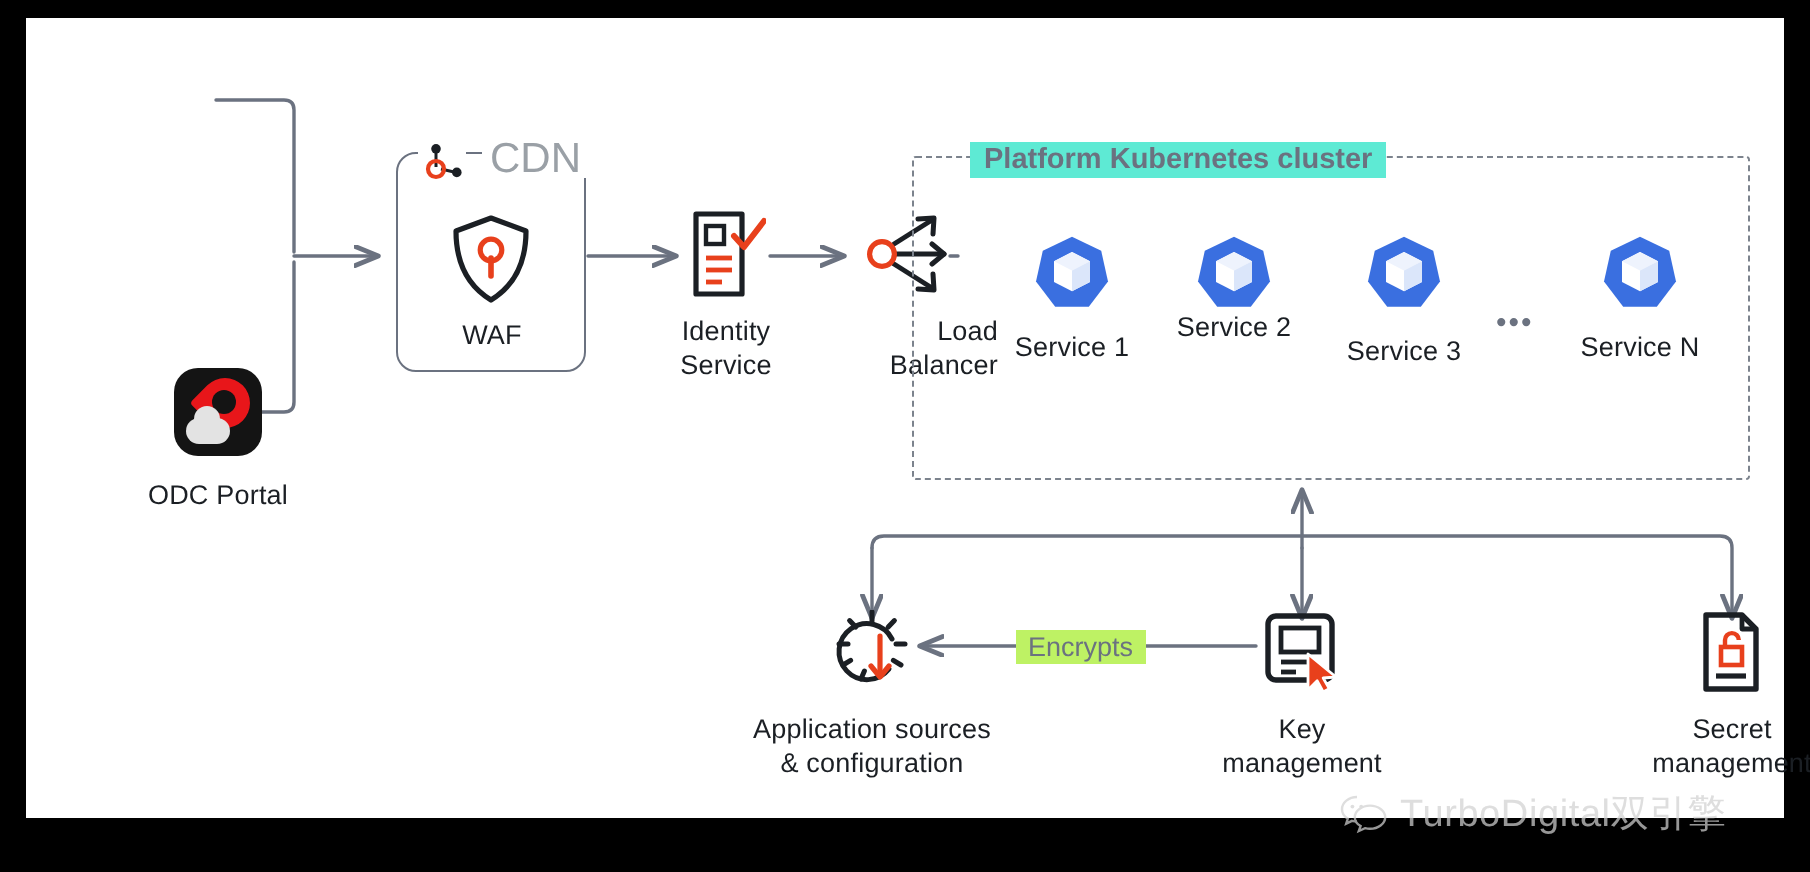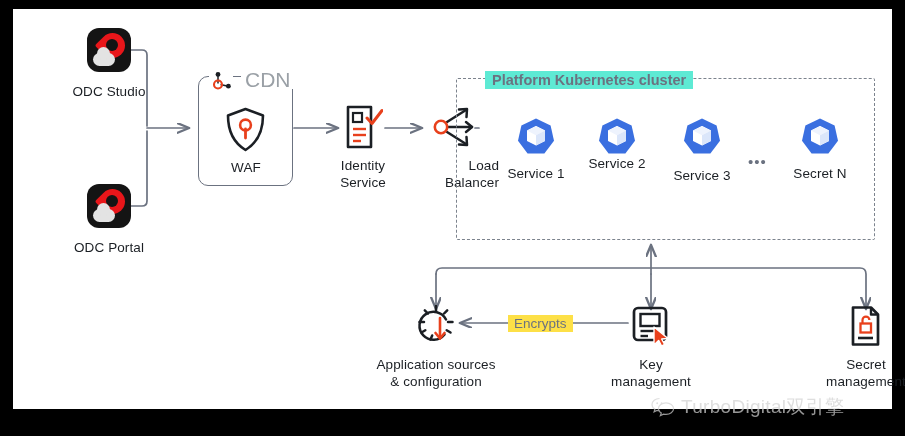--- a/index.html
+++ b/index.html
@@ -168,29 +168,29 @@
     height: 400px;
     pointer-events: none;
   }
 
   #encrypts-label {
     position: absolute;
     left: 495px;
     top: 306px;
     font-size: 13.5px;
     color: #6b7280;
-    background: #fde047;
+    background: #bef264;
     padding: 0 6px;
     line-height: 17px;
   }
 
   
   #watermark {
     position: absolute;
-    left: 638px;
+    left: 657px;
     top: 385px;
     display: flex;
     align-items: center;
     gap: 6px;
     opacity: 0.72;
   }
   #watermark .wm-text {
     font-size: 19px;
     color: #d2d2d2;
     letter-spacing: 0.3px;
@@ -233,28 +233,20 @@
 
       <path d="M423,265 Q423,259 429,259 L847,259 Q853,259 853,265 L853,300" marker-end="url(#ah2)"></path>
       <path d="M423,265 L423,300" marker-end="url(#ah2)"></path>
     </g>
 
     <g fill="none" stroke="#6b7280" stroke-width="1.7" stroke-linecap="round">
       <path d="M615,314 L447,314" marker-end="url(#ah2)"></path>
     </g>
   </svg>
 
-  <div class="node" style="left:38px; top:19px; width:116px;">
-    <div class="app-icon">
-      <div class="pin"></div>
-      <div class="pin-dot"></div>
-      <div class="cloud"></div>
-    </div>
-    <div class="label" style="margin-top:11px;">ODC Studio</div>
-  </div>
 
   <div class="node" style="left:38px; top:175px; width:116px;">
     <div class="app-icon">
       <div class="pin"></div>
       <div class="pin-dot"></div>
       <div class="cloud"></div>
     </div>
     <div class="label" style="margin-top:11px;">ODC Portal</div>
   </div>
 
@@ -361,21 +353,21 @@
 
   <div class="node" style="left:762px; top:108px; width:90px;">
     <div class="k8s-hex">
       <svg width="38" height="38" viewBox="0 0 38 38" xmlns="http://www.w3.org/2000/svg">
         <path d="M19,1.4 L33.6,8.4 L37,23.8 L27.4,36.4 L10.6,36.4 L1,23.8 L4.4,8.4 Z" fill="#3a6fe0"></path>
         <path d="M19,9 L28,13.6 L28,24 L19,28.6 L10,24 L10,13.6 Z" fill="#ffffff"></path>
         <path d="M19,9 L28,13.6 L19,18.2 L10,13.6 Z" fill="#eef3fd"></path>
         <path d="M19,18.2 L28,13.6 L28,24 L19,28.6 Z" fill="#dbe6fa"></path>
       </svg>
     </div>
-    <div class="label" style="margin-top:10px;">Secret N</div>
+    <div class="label" style="margin-top:10px;">Service N</div>
   </div>
 
   <div class="node" style="left:333px; top:296px; width:180px;">
     <div style="height:42px; display:flex; align-items:center; justify-content:center;">
       <svg width="44" height="42" viewBox="0 0 44 42" xmlns="http://www.w3.org/2000/svg">
         <g stroke="#1b1f24" stroke-width="2.5" fill="none" stroke-linecap="round">
           <path d="M30.5,29.5 A14,14 0 1 1 32,14.5"></path>
           <line x1="22" y1="1" x2="22" y2="5.5"></line>
           <line x1="33.2" y1="5.3" x2="30.1" y2="8.5"></line>
           <line x1="38.5" y1="17" x2="34" y2="17"></line>

